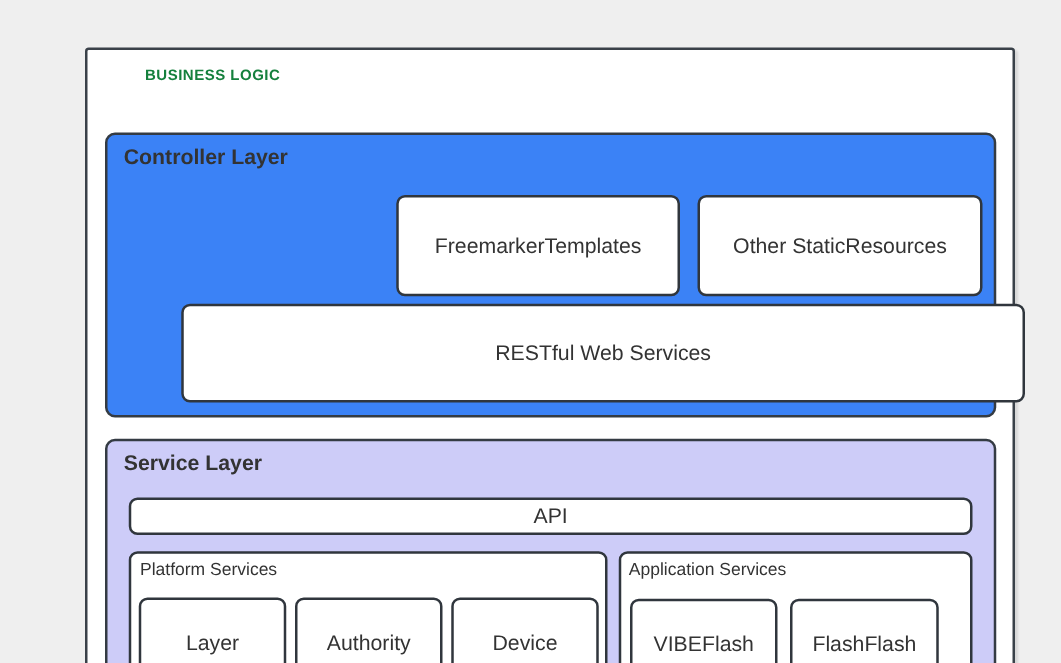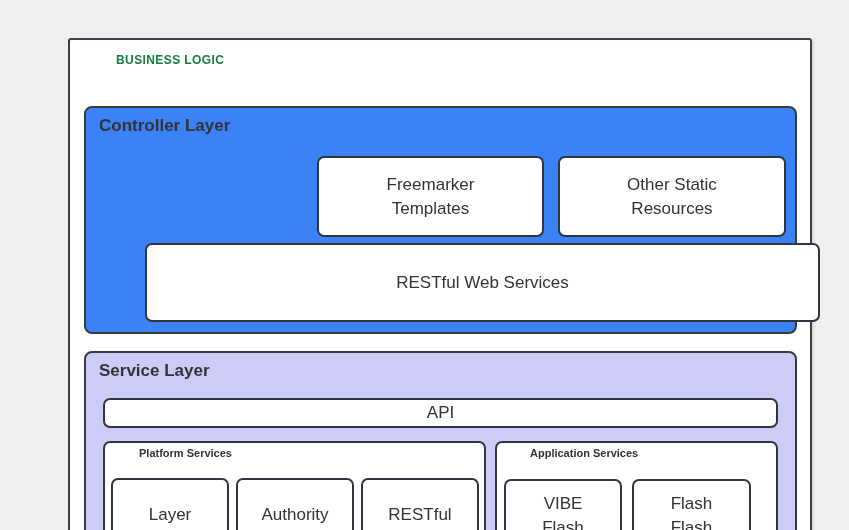--- a/index.html
+++ b/index.html
@@ -54,21 +54,21 @@
     color: #333333;
     white-space: nowrap;
   }
 
   
   .node {
     background: #ffffff;
     border: 2px solid #30363d;
     border-radius: 7px;
     display: flex;
-    flex-direction: column;
+    flex-direction: row;
     align-items: center;
     justify-content: center;
     text-align: center;
     font-size: 17px;
     line-height: 24px;
     color: #333333;
   }
 
   
   .node-freemarker { left: 231px; top: 48px; width: 227px; height: 81px; }
@@ -79,25 +79,24 @@
   .node-api        { left: 17px; top: 45px; width: 675px; height: 30px; line-height: 20px; justify-content: center; }
   .panel {
     background: #ffffff;
     border: 2px solid #30363d;
     border-radius: 7px;
   }
   .panel-platform    { left: 17px;  top: 88px; width: 383px; height: 160px; }
   .panel-application { left: 409px; top: 88px; width: 283px; height: 160px; }
   .panel-label {
     left: 7px; top: 4px;
-    font-size: 11px;
-    font-weight: bold;
+    font-size: 14px;
+    font-weight: normal;
     color: #333333;
     white-space: nowrap;
-    margin-left: 27px;
   }
   .panel-application .panel-label { left: 6px; }
 
   .node-user      { left: 6px;   top: 35px; width: 118px; height: 74px; }
   .node-authority { left: 131px; top: 35px; width: 118px; height: 74px; }
   .node-device    { left: 256px; top: 35px; width: 118px; height: 74px; }
   .node-vibe      { left: 7px;   top: 36px; width: 118px; height: 74px; }
   .node-moto      { left: 135px; top: 36px; width: 119px; height: 74px; }
 
   .line { display: block; }
@@ -137,21 +136,21 @@
     <div class="abs panel panel-platform">
       <div class="abs panel-label">Platform Services</div>
 
       <div class="abs node node-user">
         <span class="line">Layer</span>
       </div>
       <div class="abs node node-authority">
         <span class="line">Authority</span>
       </div>
       <div class="abs node node-device">
-        <span class="line">RESTful</span>
+        <span class="line">Device</span>
       </div>
     </div>
 
     <div class="abs panel panel-application">
       <div class="abs panel-label">Application Services</div>
 
       <div class="abs node node-vibe">
         <span class="line">VIBE</span>
         <span class="line">Flash</span>
       </div>

